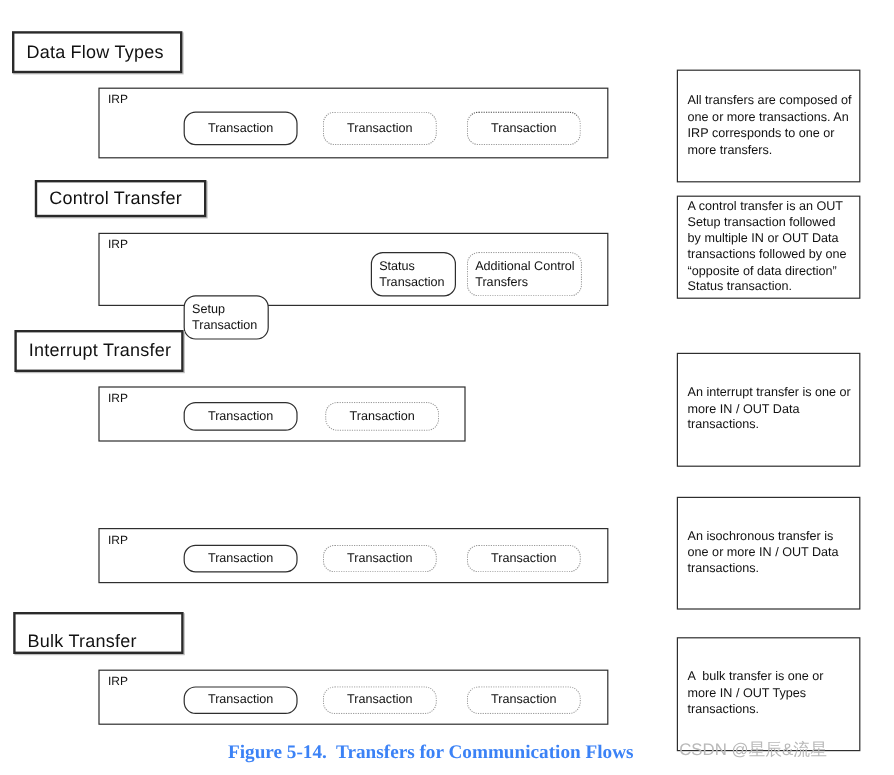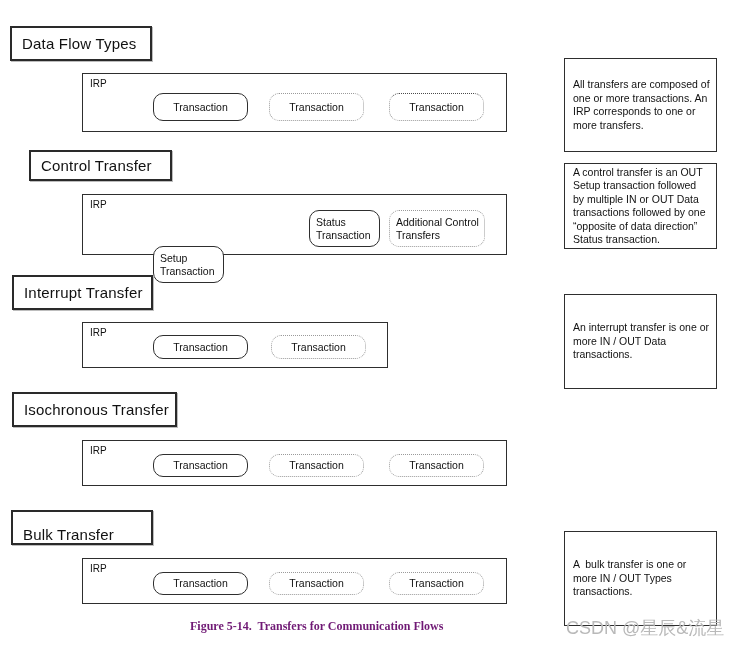--- a/index.html
+++ b/index.html
@@ -84,29 +84,29 @@
     white-space: pre-wrap;
   }
 
   
   .caption {
     position: absolute;
     left: 190px;
     top: 619px;
     font-family: "Liberation Serif", "DejaVu Serif", serif;
     font-weight: 700;
-    font-size: 12px;
-    color: #701a75;
+    font-size: 16px;
+    color: #3b82f6;
     white-space: pre;
   }
   .watermark {
     position: absolute;
     left: 566px;
     top: 616px;
-    font-size: 18px;
+    font-size: 14px;
     color: #b9b9b9;
     white-space: pre;
   }
 </style>
 </head>
 <body>
 
 <div class="canvas">
 
   <div class="title-box" style="left:10px; top:26px; width:142px; height:35px;">
@@ -140,28 +140,28 @@
   </div>
   <div class="irp-box" style="left:82px; top:322px; width:306px; height:46px;">
     <span class="irp-label">IRP</span>
     <div class="tx solid" style="left:70px;  top:12px; width:95px; height:24px;">Transaction</div>
     <div class="tx dotted" style="left:188px; top:12px; width:95px; height:24px;">Transaction</div>
   </div>
   <div class="note-box" style="top:273px; height:95px;">
     <span class="note-text">An interrupt transfer is one or more IN / OUT Data transactions.</span>
   </div>
 
-  <div class="title-box" style="left:12px; top:392px; width:165px; height:35px;">
-    <span>Isochronous Transfer</span>
-  </div>
   <div class="irp-box" style="left:82px; top:440px; width:425px; height:46px;">
     <span class="irp-label">IRP</span>
     <div class="tx solid" style="left:70px;  top:13px; width:95px; height:23px;">Transaction</div>
     <div class="tx dotted" style="left:186px; top:13px; width:95px; height:23px;">Transaction</div>
     <div class="tx dotted" style="left:306px; top:13px; width:95px; height:23px;">Transaction</div>
+  </div>
+  <div class="note-box" style="top:393px; height:94px;">
+    <span class="note-text">An isochronous transfer is one or more IN / OUT Data transactions.</span>
   </div>
 
   <div class="title-box" style="left:11px; top:510px; width:142px; height:35px;align-items:flex-end;">
     <span>Bulk Transfer</span>
   </div>
   <div class="irp-box" style="left:82px; top:558px; width:425px; height:46px;">
     <span class="irp-label">IRP</span>
     <div class="tx solid" style="left:70px;  top:13px; width:95px; height:23px;">Transaction</div>
     <div class="tx dotted" style="left:186px; top:13px; width:95px; height:23px;">Transaction</div>
     <div class="tx dotted" style="left:306px; top:13px; width:95px; height:23px;">Transaction</div>

